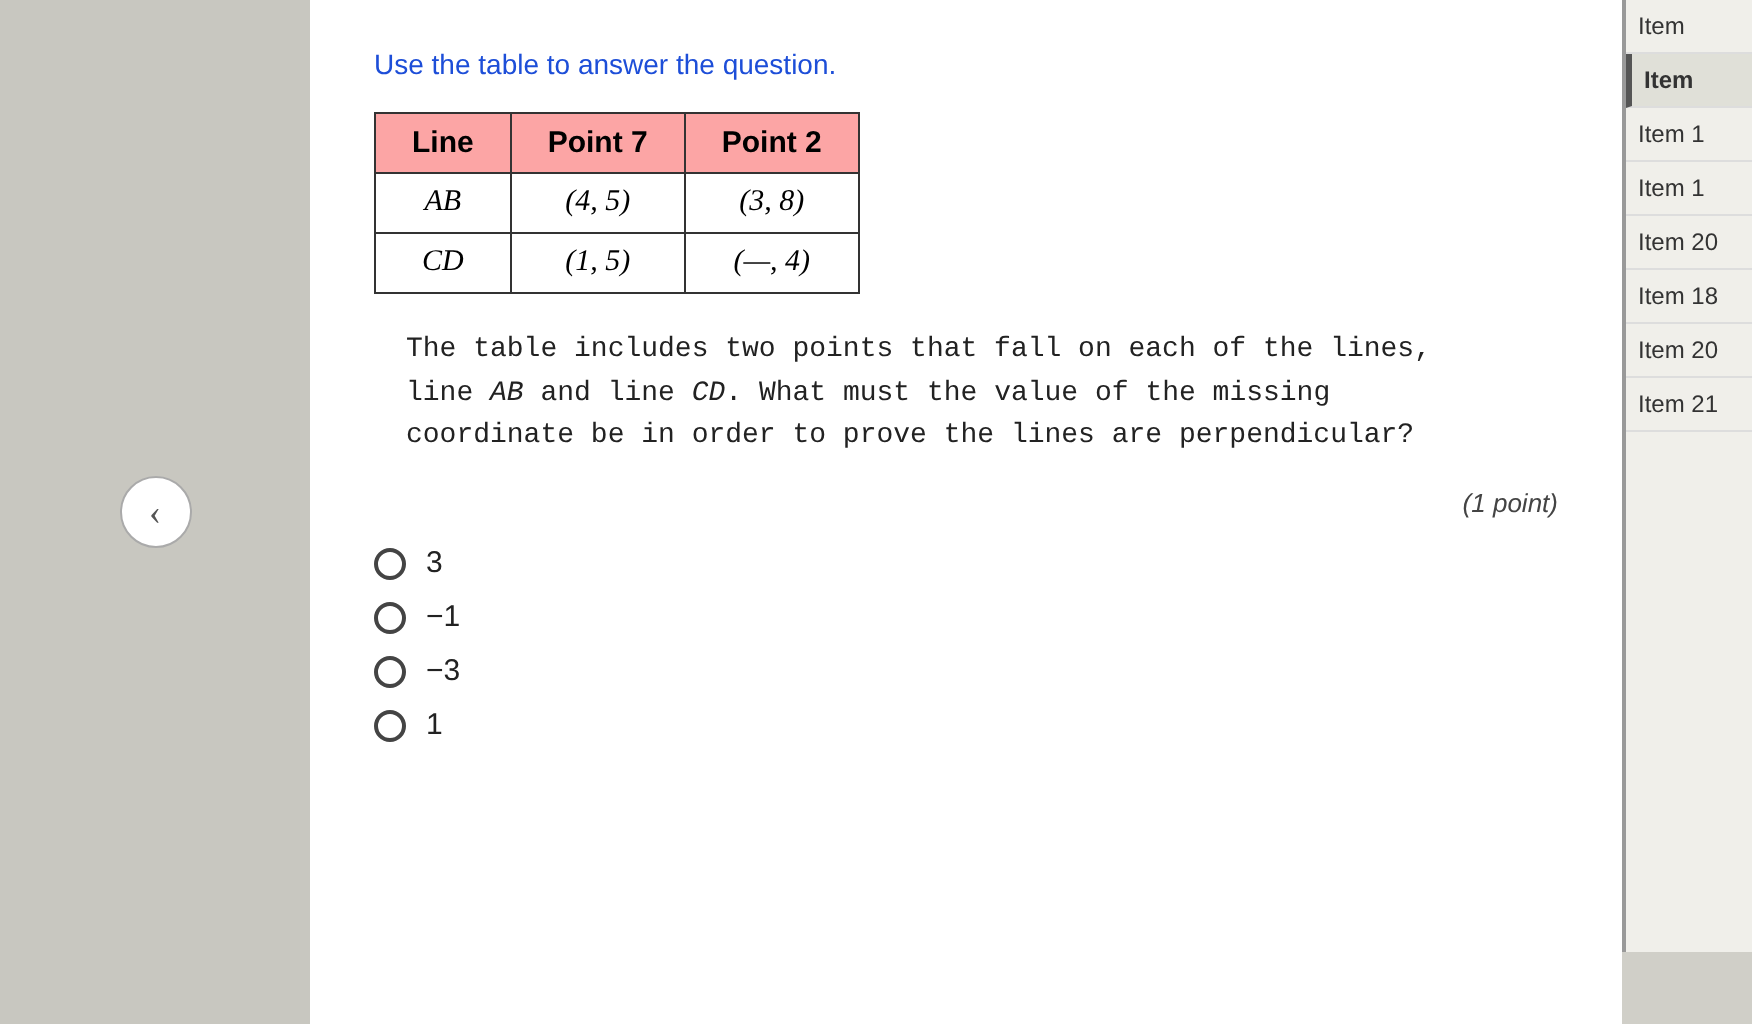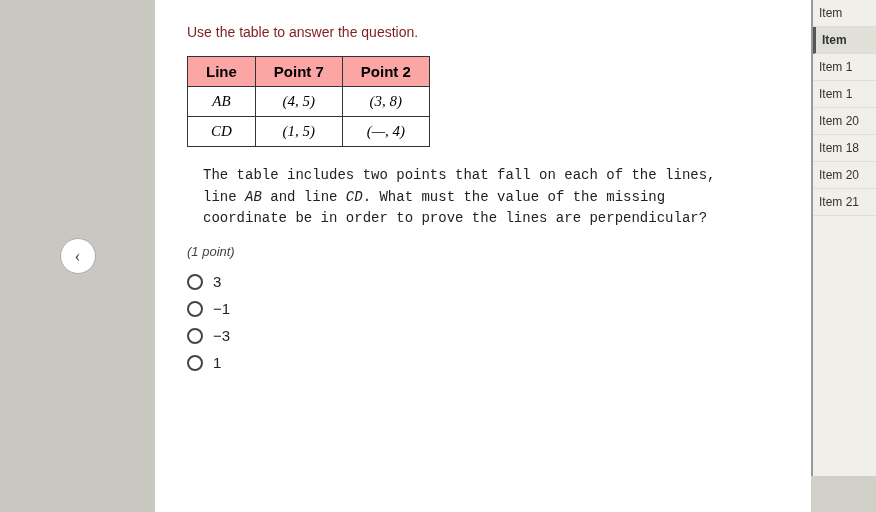--- a/index.html
+++ b/index.html
@@ -42,21 +42,21 @@
     .main-content {
       flex: 1;
       background: #ffffff;
       padding: 24px 32px;
       height: 512px;
       overflow: hidden;
     }
 
     .instruction {
       font-size: 14px;
-      color: #7f1d1d;
+      color: #1d4ed8;
       margin-bottom: 16px;
       font-family: Arial, sans-serif;
     }
 
     .table-wrapper {
       margin-bottom: 18px;
     }
 
     table {
       border-collapse: collapse;
@@ -92,20 +92,21 @@
     .description em {
       font-style: italic;
     }
 
     .points {
       font-size: 13px;
       color: #444;
       font-style: italic;
       margin-bottom: 14px;
       font-family: Arial, sans-serif;
+      text-align: right;
     }
 
     .options {
       display: flex;
       flex-direction: column;
       gap: 10px;
     }
 
     .option {
       display: flex;

